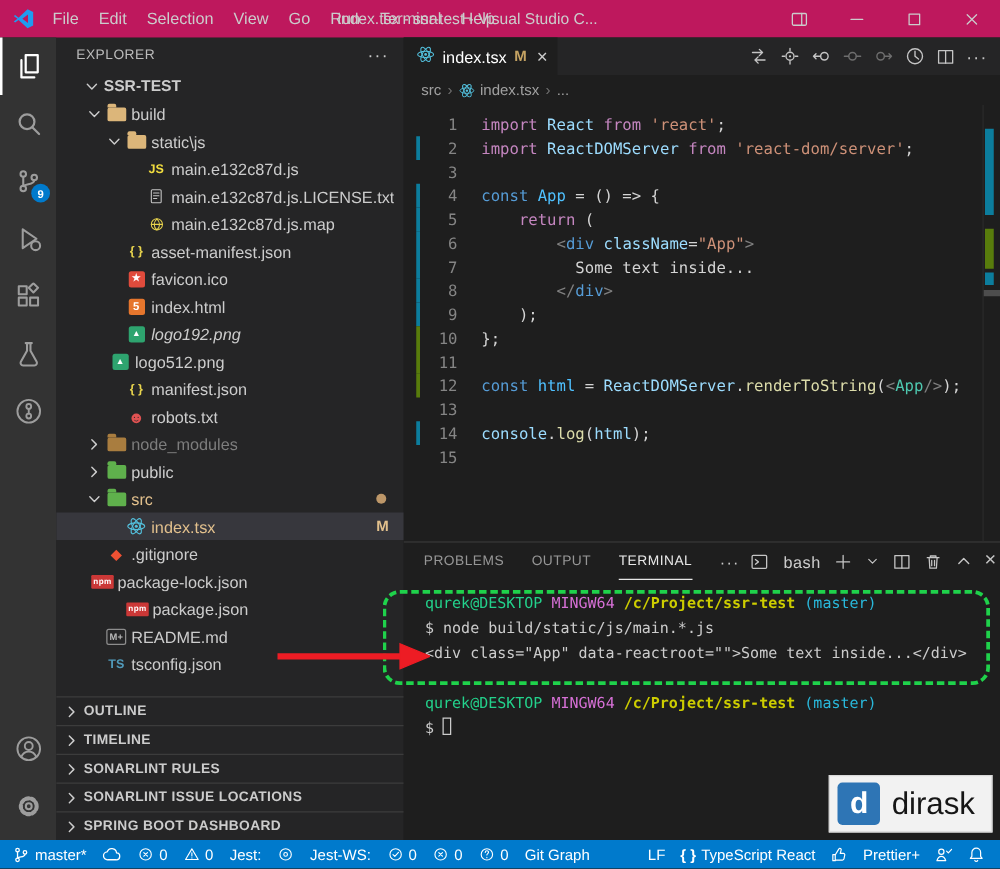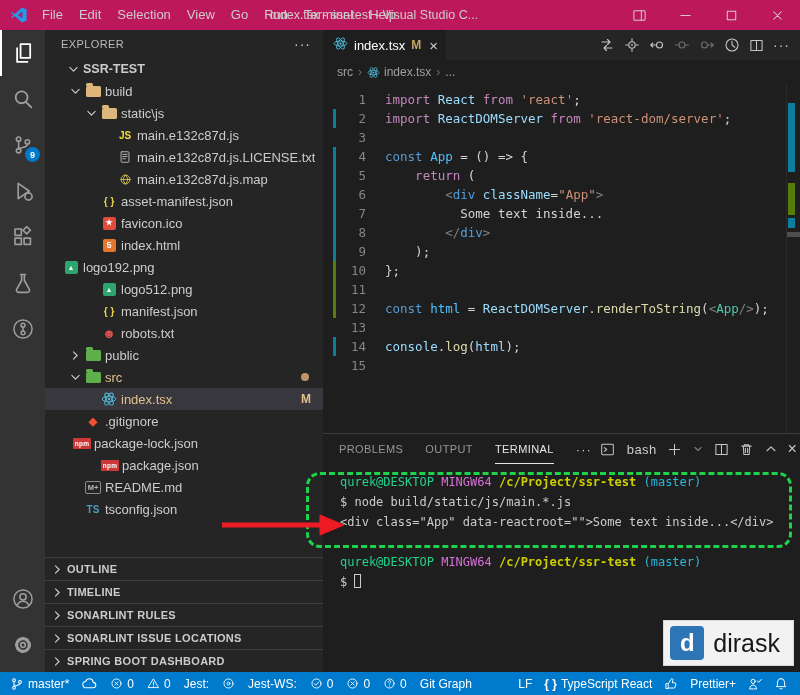--- a/index.html
+++ b/index.html
@@ -300,47 +300,58 @@
             </span>
             <span class="tlabel">favicon.ico</span>
           </div>
           <div class="trow" style="padding-left: 38px;">
             <span class="tchev"></span>
             <span class="ticon">
               <span class="sq" style="background:#e6762d">5</span>
             </span>
             <span class="tlabel">index.html</span>
           </div>
-          <div class="trow" style="">
+          <div class="trow" style="padding-left: 38px; font-style: italic;">
             <span class="tchev"></span>
             <span class="ticon">
               <span class="sq" style="background:#2ea46f;font-size:7px">▲</span>
             </span>
             <span class="tlabel">logo192.png</span>
           </div>
+          <div class="trow" style="padding-left: 25px;">
+            <span class="tchev"></span>
+            <span class="ticon">
+              <span class="sq" style="background:#2ea46f;font-size:7px">▲</span>
+            </span>
+            <span class="tlabel">logo512.png</span>
+          </div>
           <div class="trow" style="padding-left: 38px;">
             <span class="tchev"></span>
             <span class="ticon">
-              <span class="sq" style="background:#2ea46f;font-size:7px">▲</span>
-            </span>
-            <span class="tlabel">logo512.png</span>
+              <span class="badge-txt" style="color:#e8d44d;font-size:10px">{ }</span>
+            </span>
+            <span class="tlabel">manifest.json</span>
           </div>
           <div class="trow" style="padding-left: 38px;">
             <span class="tchev"></span>
             <span class="ticon">
-              <span class="badge-txt" style="color:#e8d44d;font-size:10px">{ }</span>
-            </span>
-            <span class="tlabel">manifest.json</span>
-          </div>
-          <div class="trow" style="padding-left: 38px;">
-            <span class="tchev"></span>
-            <span class="ticon">
               <span class="badge-txt" style="color:#e05252;font-size:13px">☻</span>
             </span>
             <span class="tlabel">robots.txt</span>
+          </div>
+          <div class="trow" style="padding-left: 22px;">
+            <span class="tchev">
+              <svg width="13" height="13" viewBox="0 0 16 16" fill="none" stroke="#cccccc" stroke-width="1.4" stroke-linecap="round" stroke-linejoin="round">
+                <path d="M5.5 3.5L10 8l-4.5 4.5"></path>
+              </svg>
+            </span>
+            <span class="ticon">
+              <span class="fold" style="background:#a97d3f"></span>
+            </span>
+            <span class="tlabel dim">node_modules</span>
           </div>
           <div class="trow" style="padding-left: 22px;">
             <span class="tchev">
               <svg width="13" height="13" viewBox="0 0 16 16" fill="none" stroke="#cccccc" stroke-width="1.4" stroke-linecap="round" stroke-linejoin="round">
                 <path d="M5.5 3.5L10 8l-4.5 4.5"></path>
               </svg>
             </span>
             <span class="ticon">
               <span class="fold" style="background:#5fb04c"></span>
             </span>

